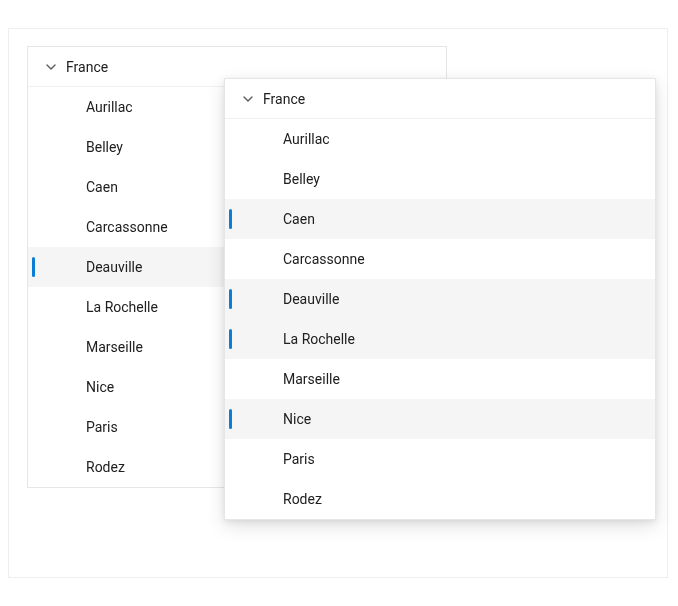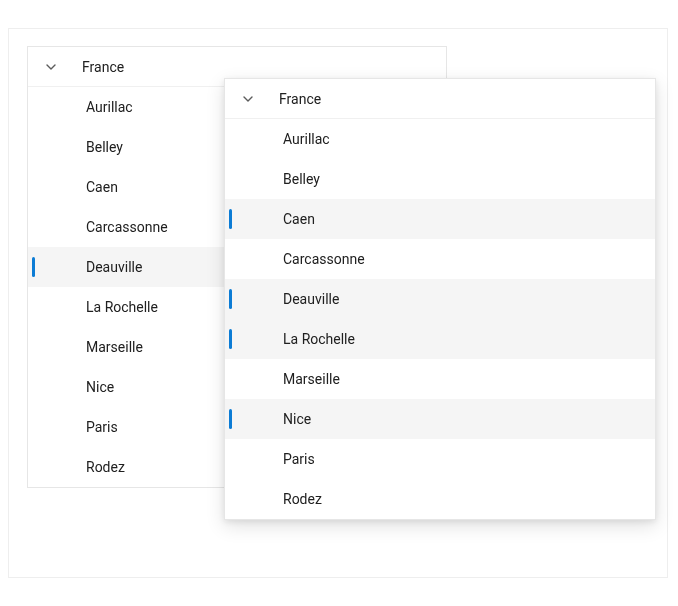--- a/index.html
+++ b/index.html
@@ -48,21 +48,21 @@
     border-bottom: 1px solid #f0f0f0;
     cursor: pointer;
   }
   .tree-header .chevron {
     width: 18px;
     display: inline-flex;
     justify-content: center;
     color: #5b5b5b;
   }
   .tree-header .label {
-    margin-left: 22px;
+    margin-left: 6px;
     font-size: 14px;
   }
   .tree-item {
     position: relative;
     display: flex;
     align-items: center;
     height: 40px;
     padding-left: 58px;
     cursor: pointer;
     font-size: 14px;

